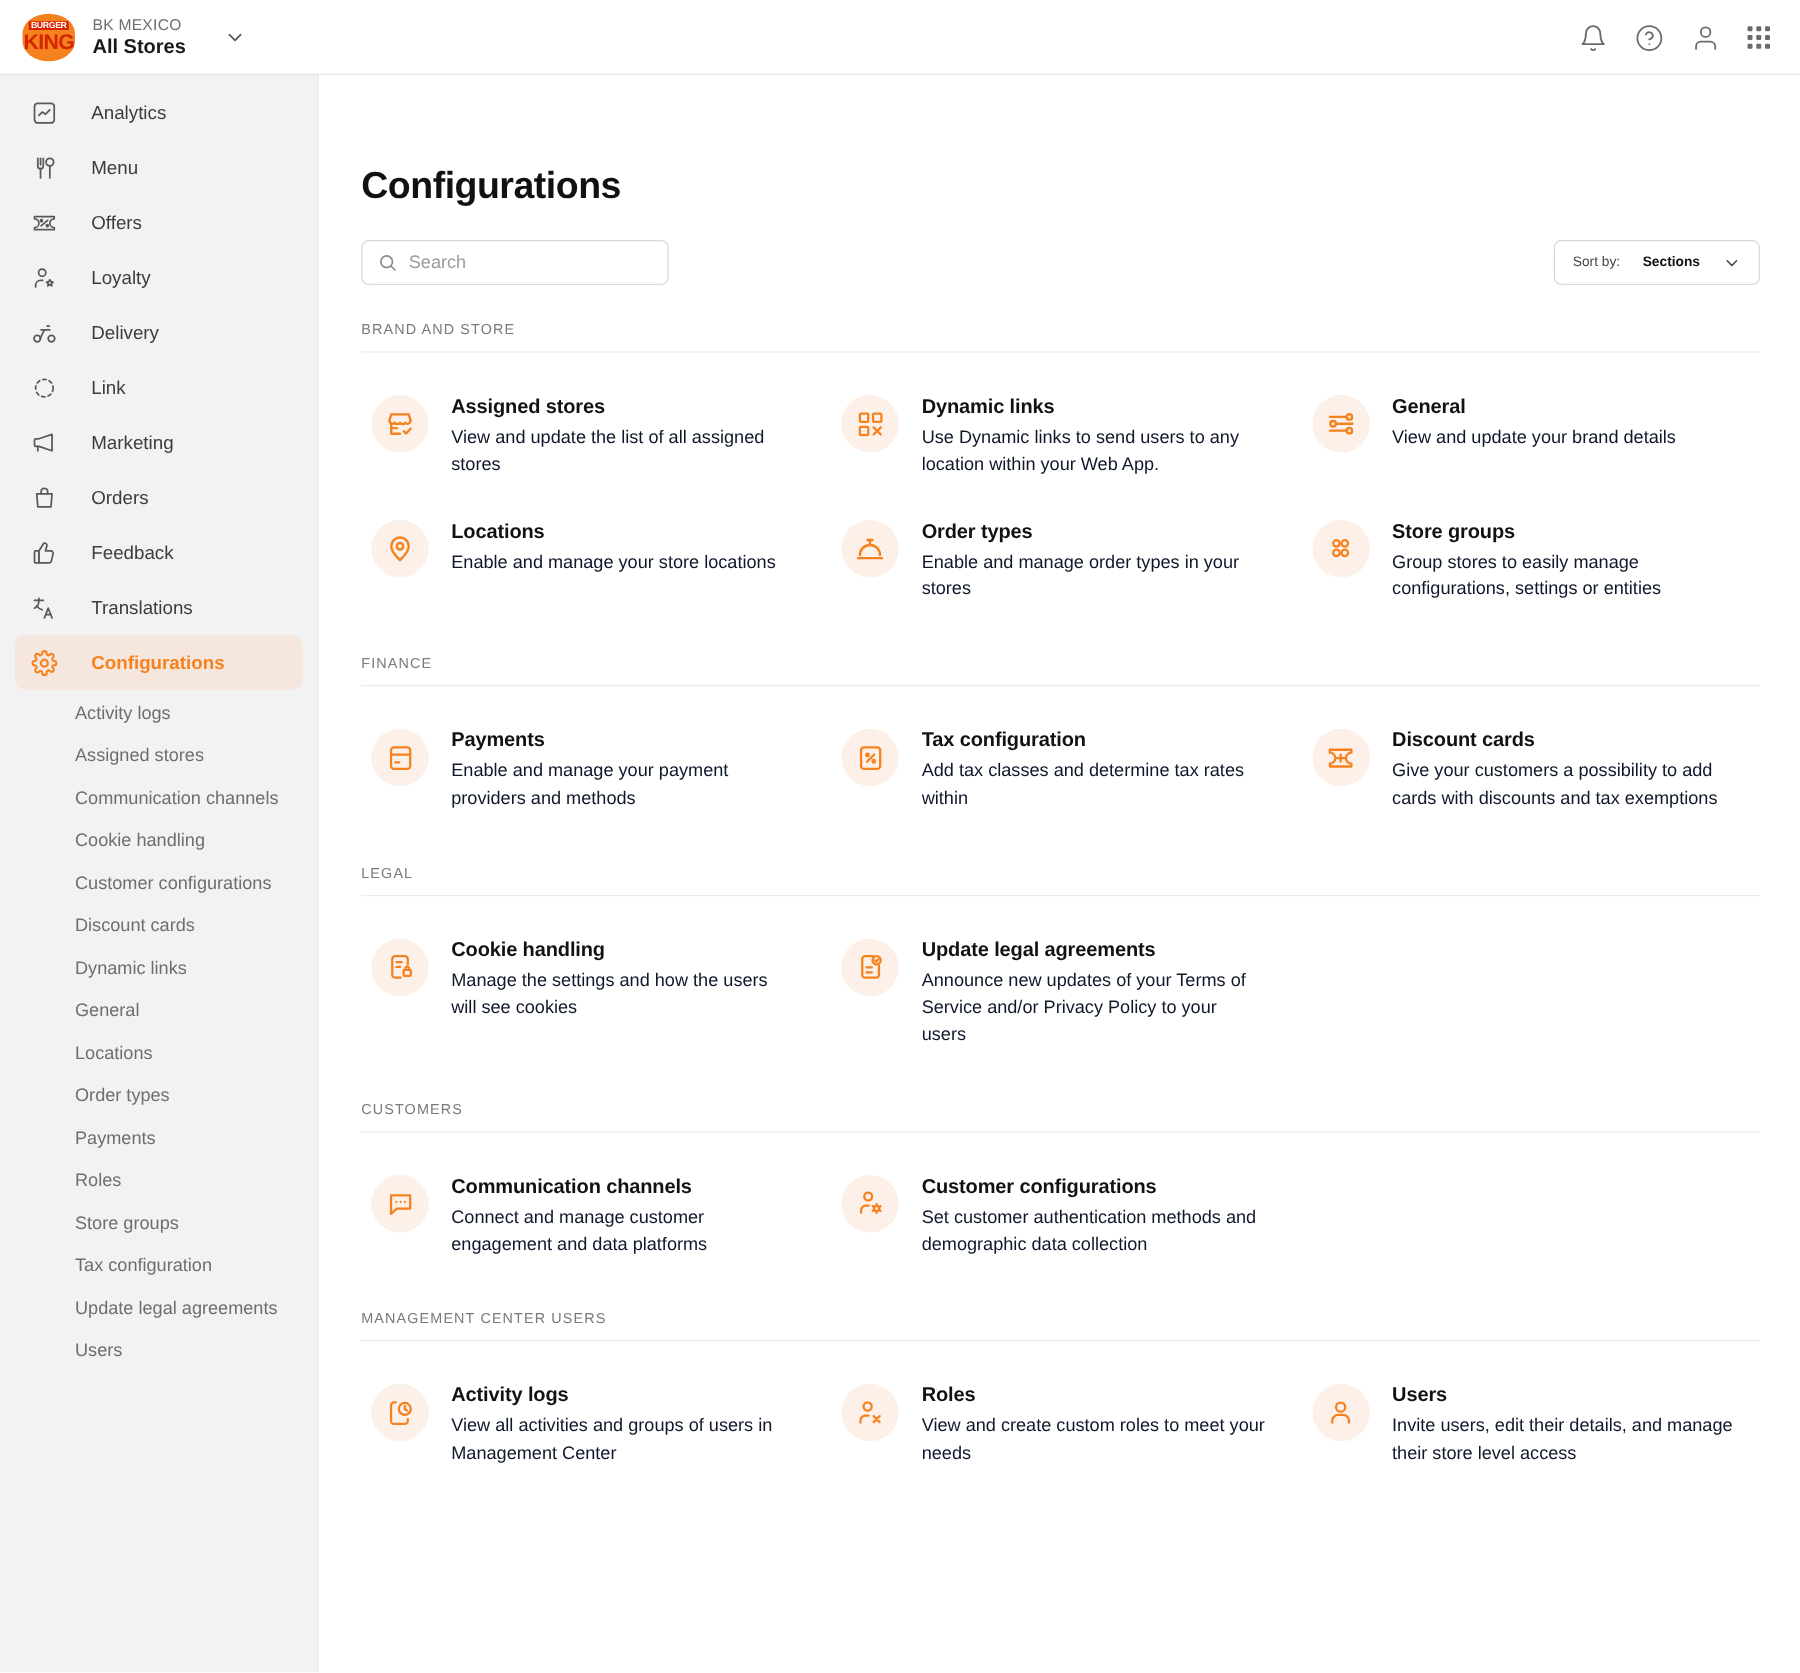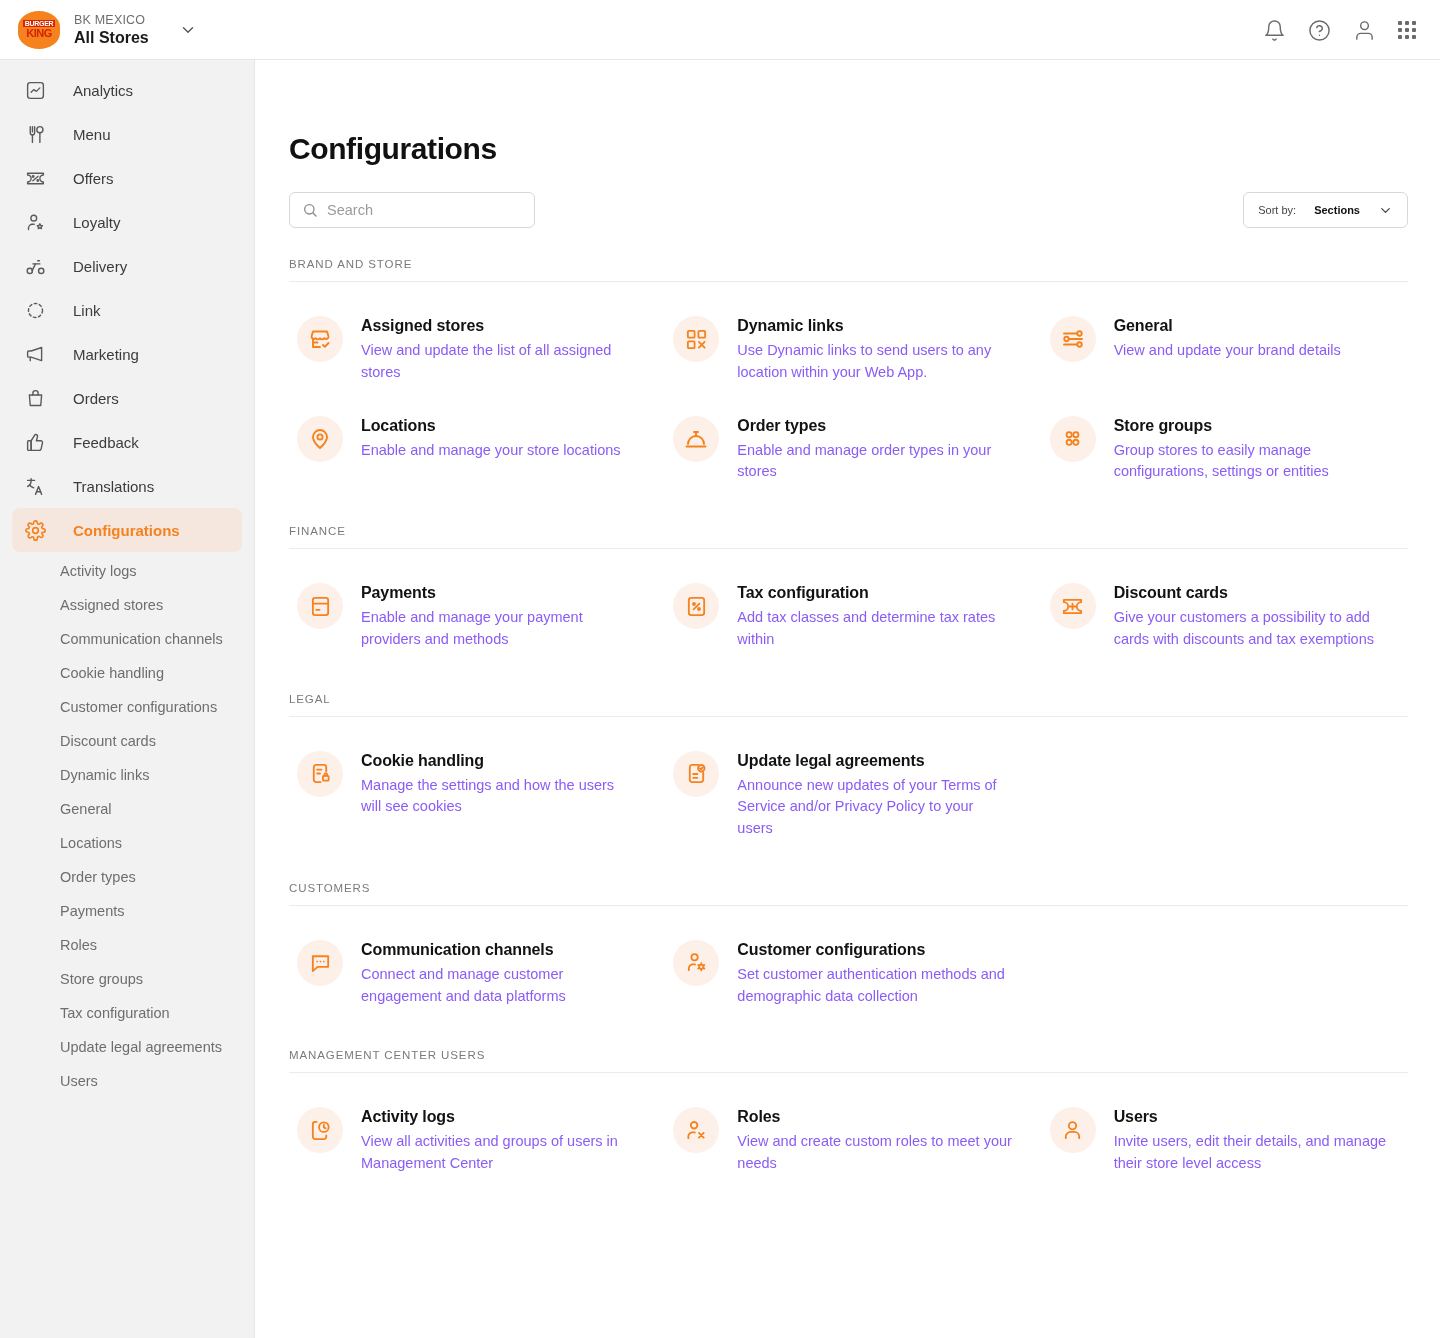--- a/index.html
+++ b/index.html
@@ -32,21 +32,21 @@
     align-items: center; justify-content: center;
     line-height: 1;
     flex: none;
   }
   .bk-logo .l1 {
     font-size: 7px; font-weight: bold; color: #fff;
     background: #D62300; padding: 0 2px; letter-spacing: -0.3px;
     font-family: "Liberation Sans", sans-serif;
   }
   .bk-logo .l2 {
-    font-size: 11px; font-weight: bold; color: #D62300;
+    font-size: 17px; font-weight: bold; color: #D62300;
     letter-spacing: -0.5px; margin-top: 1px;
   }
   .brand-text { display: flex; flex-direction: column; gap: 2px; }
   .brand-sub { font-size: 12.5px; color: #6e6e6e; letter-spacing: 0.2px; }
   .brand-main { font-size: 16px; font-weight: bold; color: #1a1a1a; }
   .brand-caret { margin-left: 16px; color: #555; display:flex; align-items:center;}
 
   .topbar-actions {
     position: absolute; right: 24px; top: 0; height: 60px;
     display: flex; align-items: center; gap: 22px;
@@ -115,21 +115,21 @@
   }
   .card { display: flex; gap: 18px; padding: 12px 10px 12px 8px; border-radius: 8px; cursor: pointer; align-items: flex-start;}
   .card-icon {
     width: 46px; height: 46px; border-radius: 50%;
     background: #FDF0E8; flex: none;
     display: flex; align-items: center; justify-content: center;
     color: #F5821F; margin-top: 2px;
   }
   .card-body { padding-top: 3px; }
   .card-title { font-size: 16px; font-weight: bold; color: #121212; letter-spacing: -0.1px; }
-  .card-desc { font-size: 14.5px; color: #8b5cf6; line-height: 1.5; margin-top: 5px; max-width: 275px; }
+  .card-desc { font-size: 14.5px; color: #0f172a; line-height: 1.5; margin-top: 5px; max-width: 275px; }
 </style>
 </head>
 <body>
 
 <div class="topbar">
   <div class="brand-block">
     <div class="bk-logo">
       <span class="l1">BURGER</span>
       <span class="l2">KING</span>
     </div>

